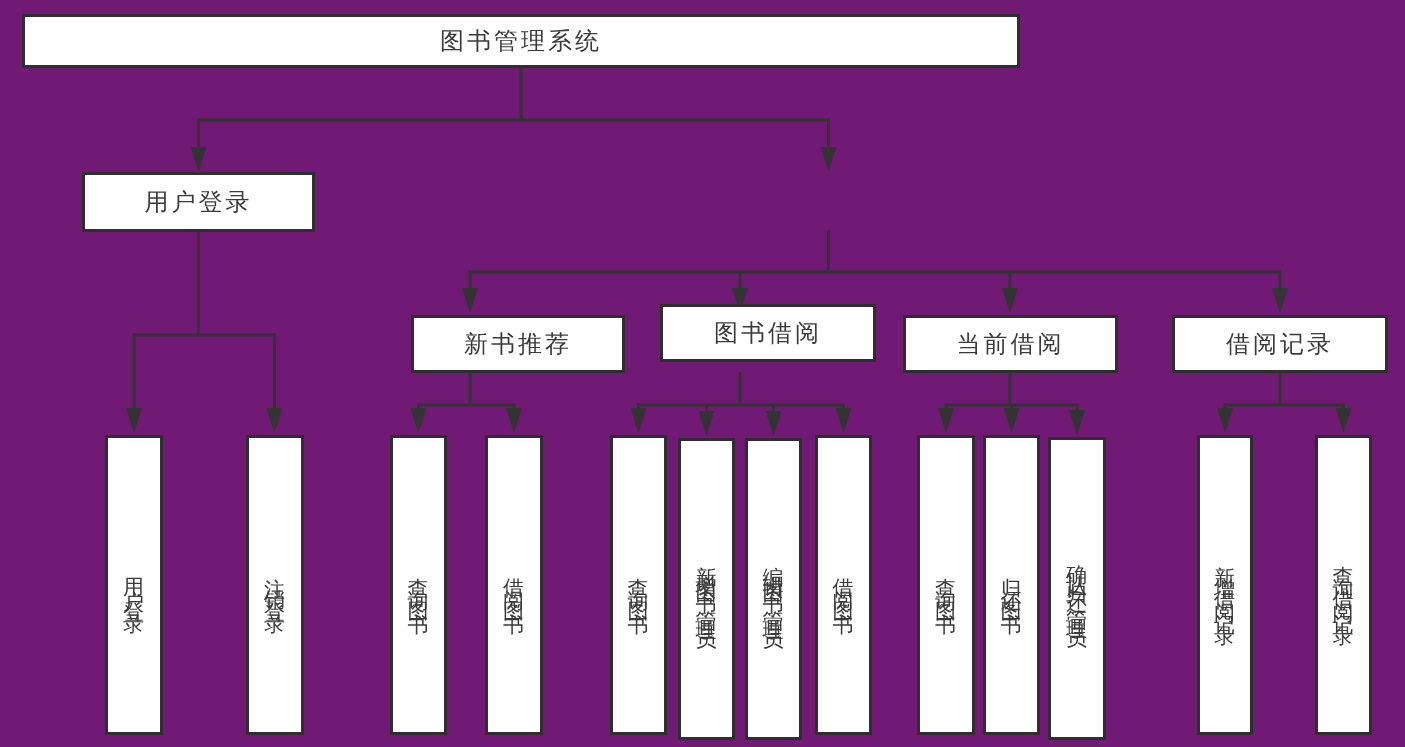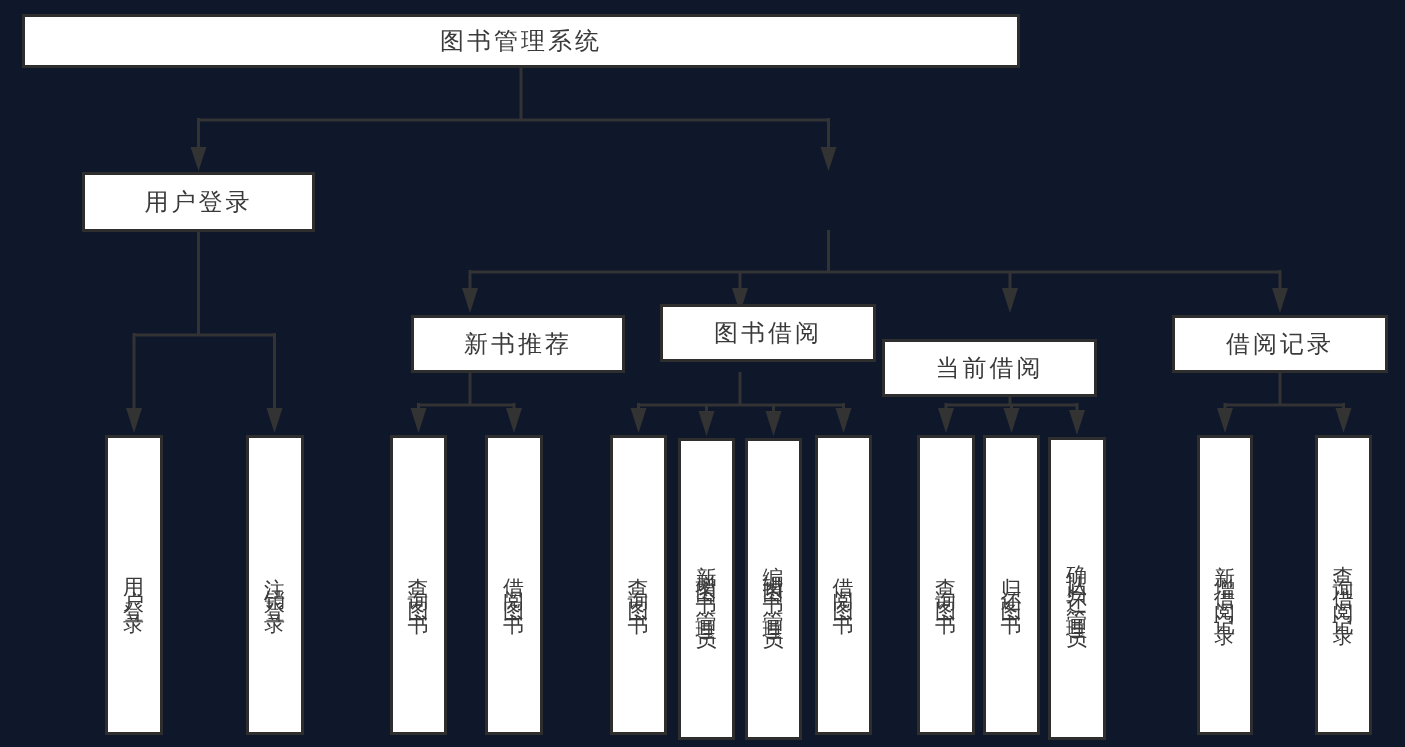--- a/index.html
+++ b/index.html
@@ -1,20 +1,20 @@
 <!DOCTYPE html>
 <html><head>
 <meta charset="utf-8">
 <style>
   html, body { margin: 0; padding: 0; background: #ffffff; }
   .canvas {
     position: relative;
     width: 1405px;
     height: 747px;
-    background: #0f172a;
+    background: #701a75;
     font-family: "Liberation Sans", "DejaVu Sans", sans-serif;
     overflow: hidden;
     text-align: center;
   }
   .connectors {
     position: absolute;
     left: 0; top: 0;
     width: 1405px; height: 747px;
   }
   .connectors path {
@@ -110,21 +110,21 @@
   <div class="node h" style="left:82px; top:172px; width:233px; height:60px;">
     <span class="lbl">用户登录</span>
   </div>
 
   <div class="node h" style="left:363px; top:315px; width:214px; height:58px;margin-left:48px;">
     <span class="lbl">新书推荐</span>
   </div>
   <div class="node h" style="left:632px; top:304px; width:216px; height:58px;margin-left:28px;">
     <span class="lbl">图书借阅</span>
   </div>
-  <div class="node h" style="left:882px; top:315px; width:215px; height:58px;margin-top:24px;">
+  <div class="node h" style="left:903px; top:315px; width:215px; height:58px;">
     <span class="lbl">当前借阅</span>
   </div>
   <div class="node h" style="left:1172px; top:315px; width:216px; height:58px;">
     <span class="lbl">借阅记录</span>
   </div>
 
   <div class="node v" style="left:105px; top:435px; width:58px; height:300px;">
     <span class="lbl">用户登录</span>
   </div>
   <div class="node v" style="left:246px; top:435px; width:58px; height:300px;">

